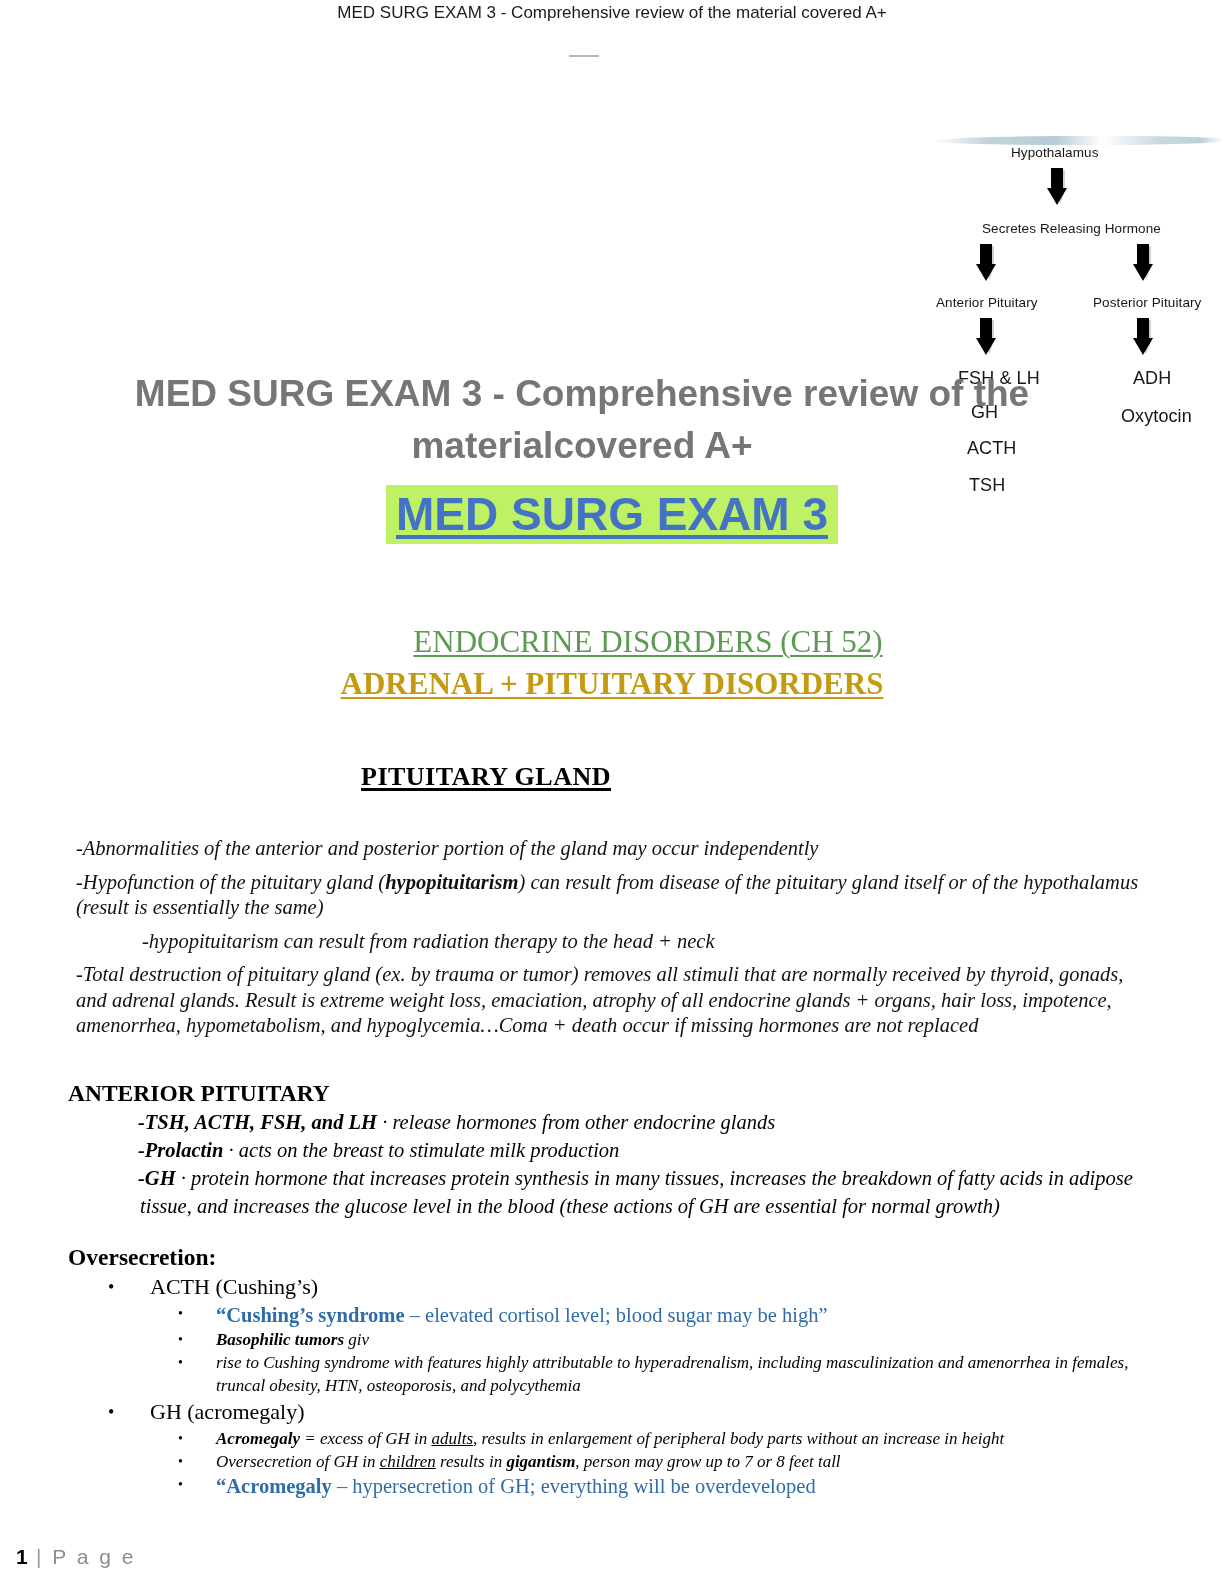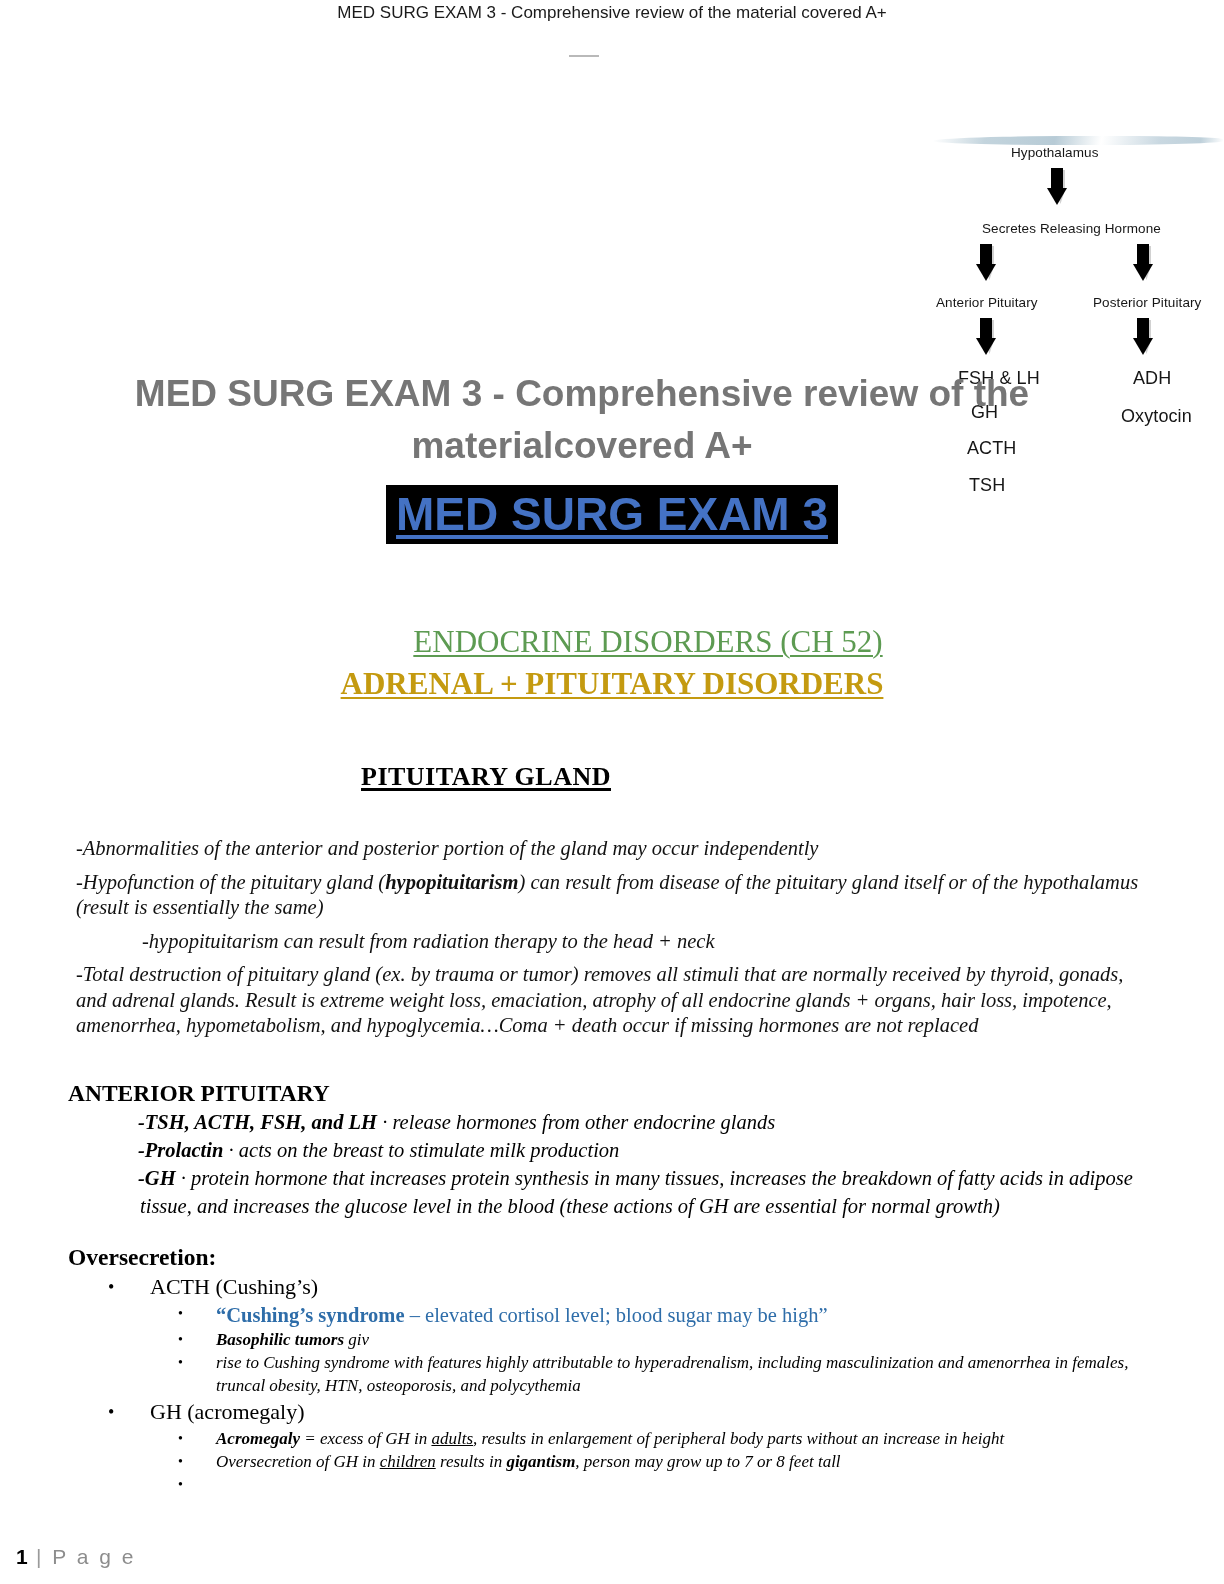--- a/index.html
+++ b/index.html
@@ -115,21 +115,21 @@
   
   .highlight-line {
     position: absolute;
     left: 0;
     top: 485px;
     width: 1224px;
     text-align: center;
   }
   .highlight-box {
     display: inline-block;
-    background: #000000;
+    background: #bef264;
     padding: 2px 10px 3px 10px;
   }
   .highlight-box .hl-text {
     font-family: "Liberation Sans", sans-serif;
     font-weight: bold;
     font-size: 46px;
     line-height: 54px;
     color: #4472c4;
     text-decoration: underline;
     text-decoration-thickness: 4px;
@@ -418,20 +418,21 @@
         <li>
           <span class="bul">•</span>
           <span class="bold-i">Acromegaly</span><span> = excess of GH in </span><span class="u">adults</span><span>, results in enlargement of peripheral body parts without an increase in height</span>
         </li>
         <li>
           <span class="bul">•</span>
           <span>Oversecretion of GH in </span><span class="u">children</span><span> results in </span><span class="bold-i">gigantism</span><span>, person may grow up to 7 or 8 feet tall</span>
         </li>
         <li class="blue-item">
           <span class="bul">•</span>
+          <span class="blue-q"><span class="strong">“Acromegaly</span><span> – hypersecretion of GH; everything will be overdeveloped</span></span>
         </li>
       </ul>
     </li>
   </ul>
 </div>
 
 <div class="footer">
   <span class="pg-num">1</span>
   <span class="bar">|</span>
   <span>P a g e</span>

